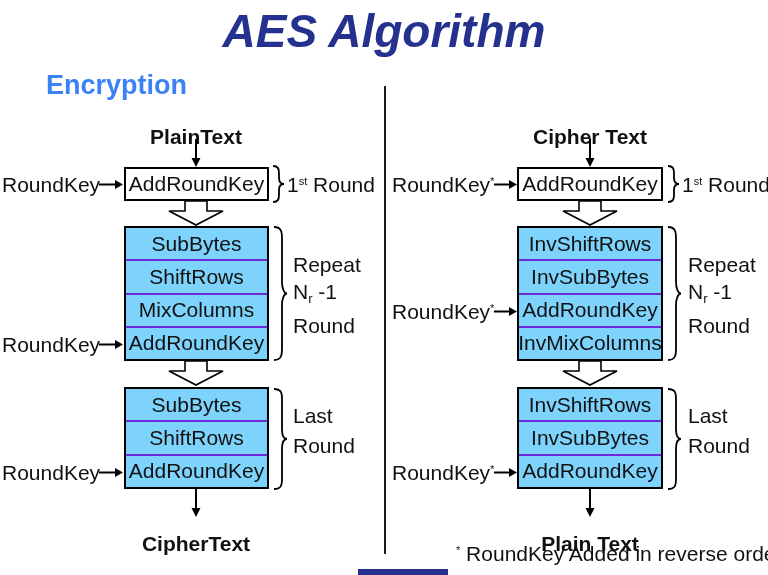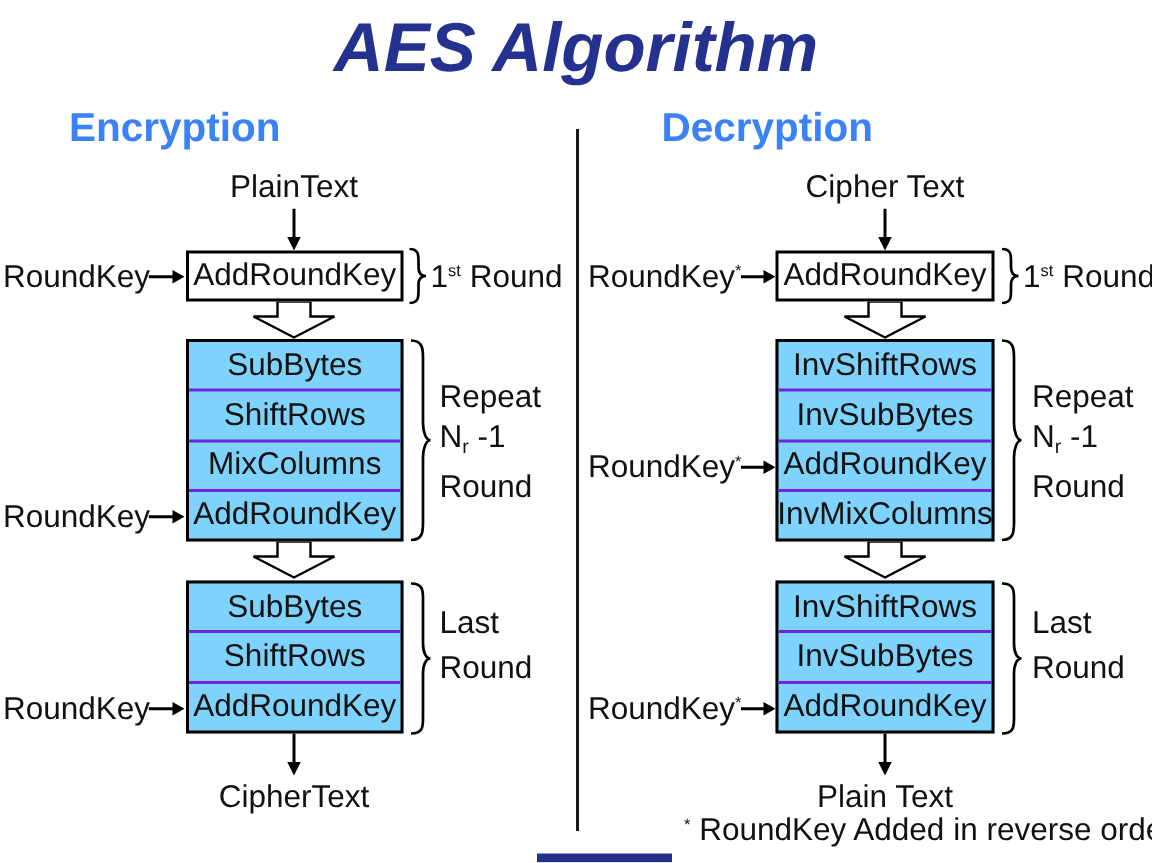--- a/index.html
+++ b/index.html
@@ -3,21 +3,21 @@
 <meta charset="utf-8">
 <style>
   html,body{margin:0;padding:0;background:#fff;}
   .slide{position:relative;width:768px;height:575px;background:#ffffff;overflow:hidden;
          font-family:"Liberation Sans",sans-serif;color:#111;padding-left:44px;}
   .abs{position:absolute;}
   .title{width:768px;text-align:center;font-size:46px;font-weight:bold;font-style:italic;
          letter-spacing:0px;}
   .heading{font-size:27px;font-weight:bold;color:#3b82f6;}
   .lbl{font-size:21px;white-space:nowrap;color:#111;}
-  .bold{font-weight:normal;}
+  .bold{font-weight:bold;margin-top:12px;}
   .ctr{text-align:center;}
   .box{border:2px solid #000;background:#fff;display:flex;align-items:center;justify-content:center;
        font-size:21px;box-sizing:border-box;}
   .stack{border:2px solid #000;background:#7dd3fc;box-sizing:border-box;display:flex;flex-direction:column;}
   .stack .row{flex:1;display:flex;align-items:center;justify-content:center;font-size:21px;
               border-top:2px solid #6d28d9;}
   .stack .row:first-child{border-top:none;}
   .sup{font-size:11px;vertical-align:7px;}
   .sub{font-size:13px;vertical-align:-4px;}
   .divider{background:#1a1a1a;}
@@ -110,21 +110,20 @@
     <polygon points="16,2 16,11 24,6.5" fill="#000"></polygon>
   </svg>
 
   <svg class="abs" style="left:190px;top:489px;" width="12" height="28">
     <line x1="6" y1="0" x2="6" y2="20" stroke="#000" stroke-width="2"></line>
     <polygon points="1.5,19 10.5,19 6,28" fill="#000"></polygon>
   </svg>
 
   <div class="abs lbl bold ctr" style="left:96px;top:520px;width:200px;">CipherText</div>
 
-  <div class="abs heading" style="left:441px;top:70px;">Decryption</div>
 
   <div class="abs lbl bold ctr" style="left:490px;top:113px;width:200px;">Cipher Text</div>
 
   <svg class="abs" style="left:584px;top:139px;" width="12" height="28">
     <line x1="6" y1="0" x2="6" y2="20" stroke="#000" stroke-width="2"></line>
     <polygon points="1.5,19 10.5,19 6,28" fill="#000"></polygon>
   </svg>
 
   <div class="abs lbl" style="left:392px;top:173px;width:100px;text-align:right;">
     <span>RoundKey</span><span class="sup">*</span>

